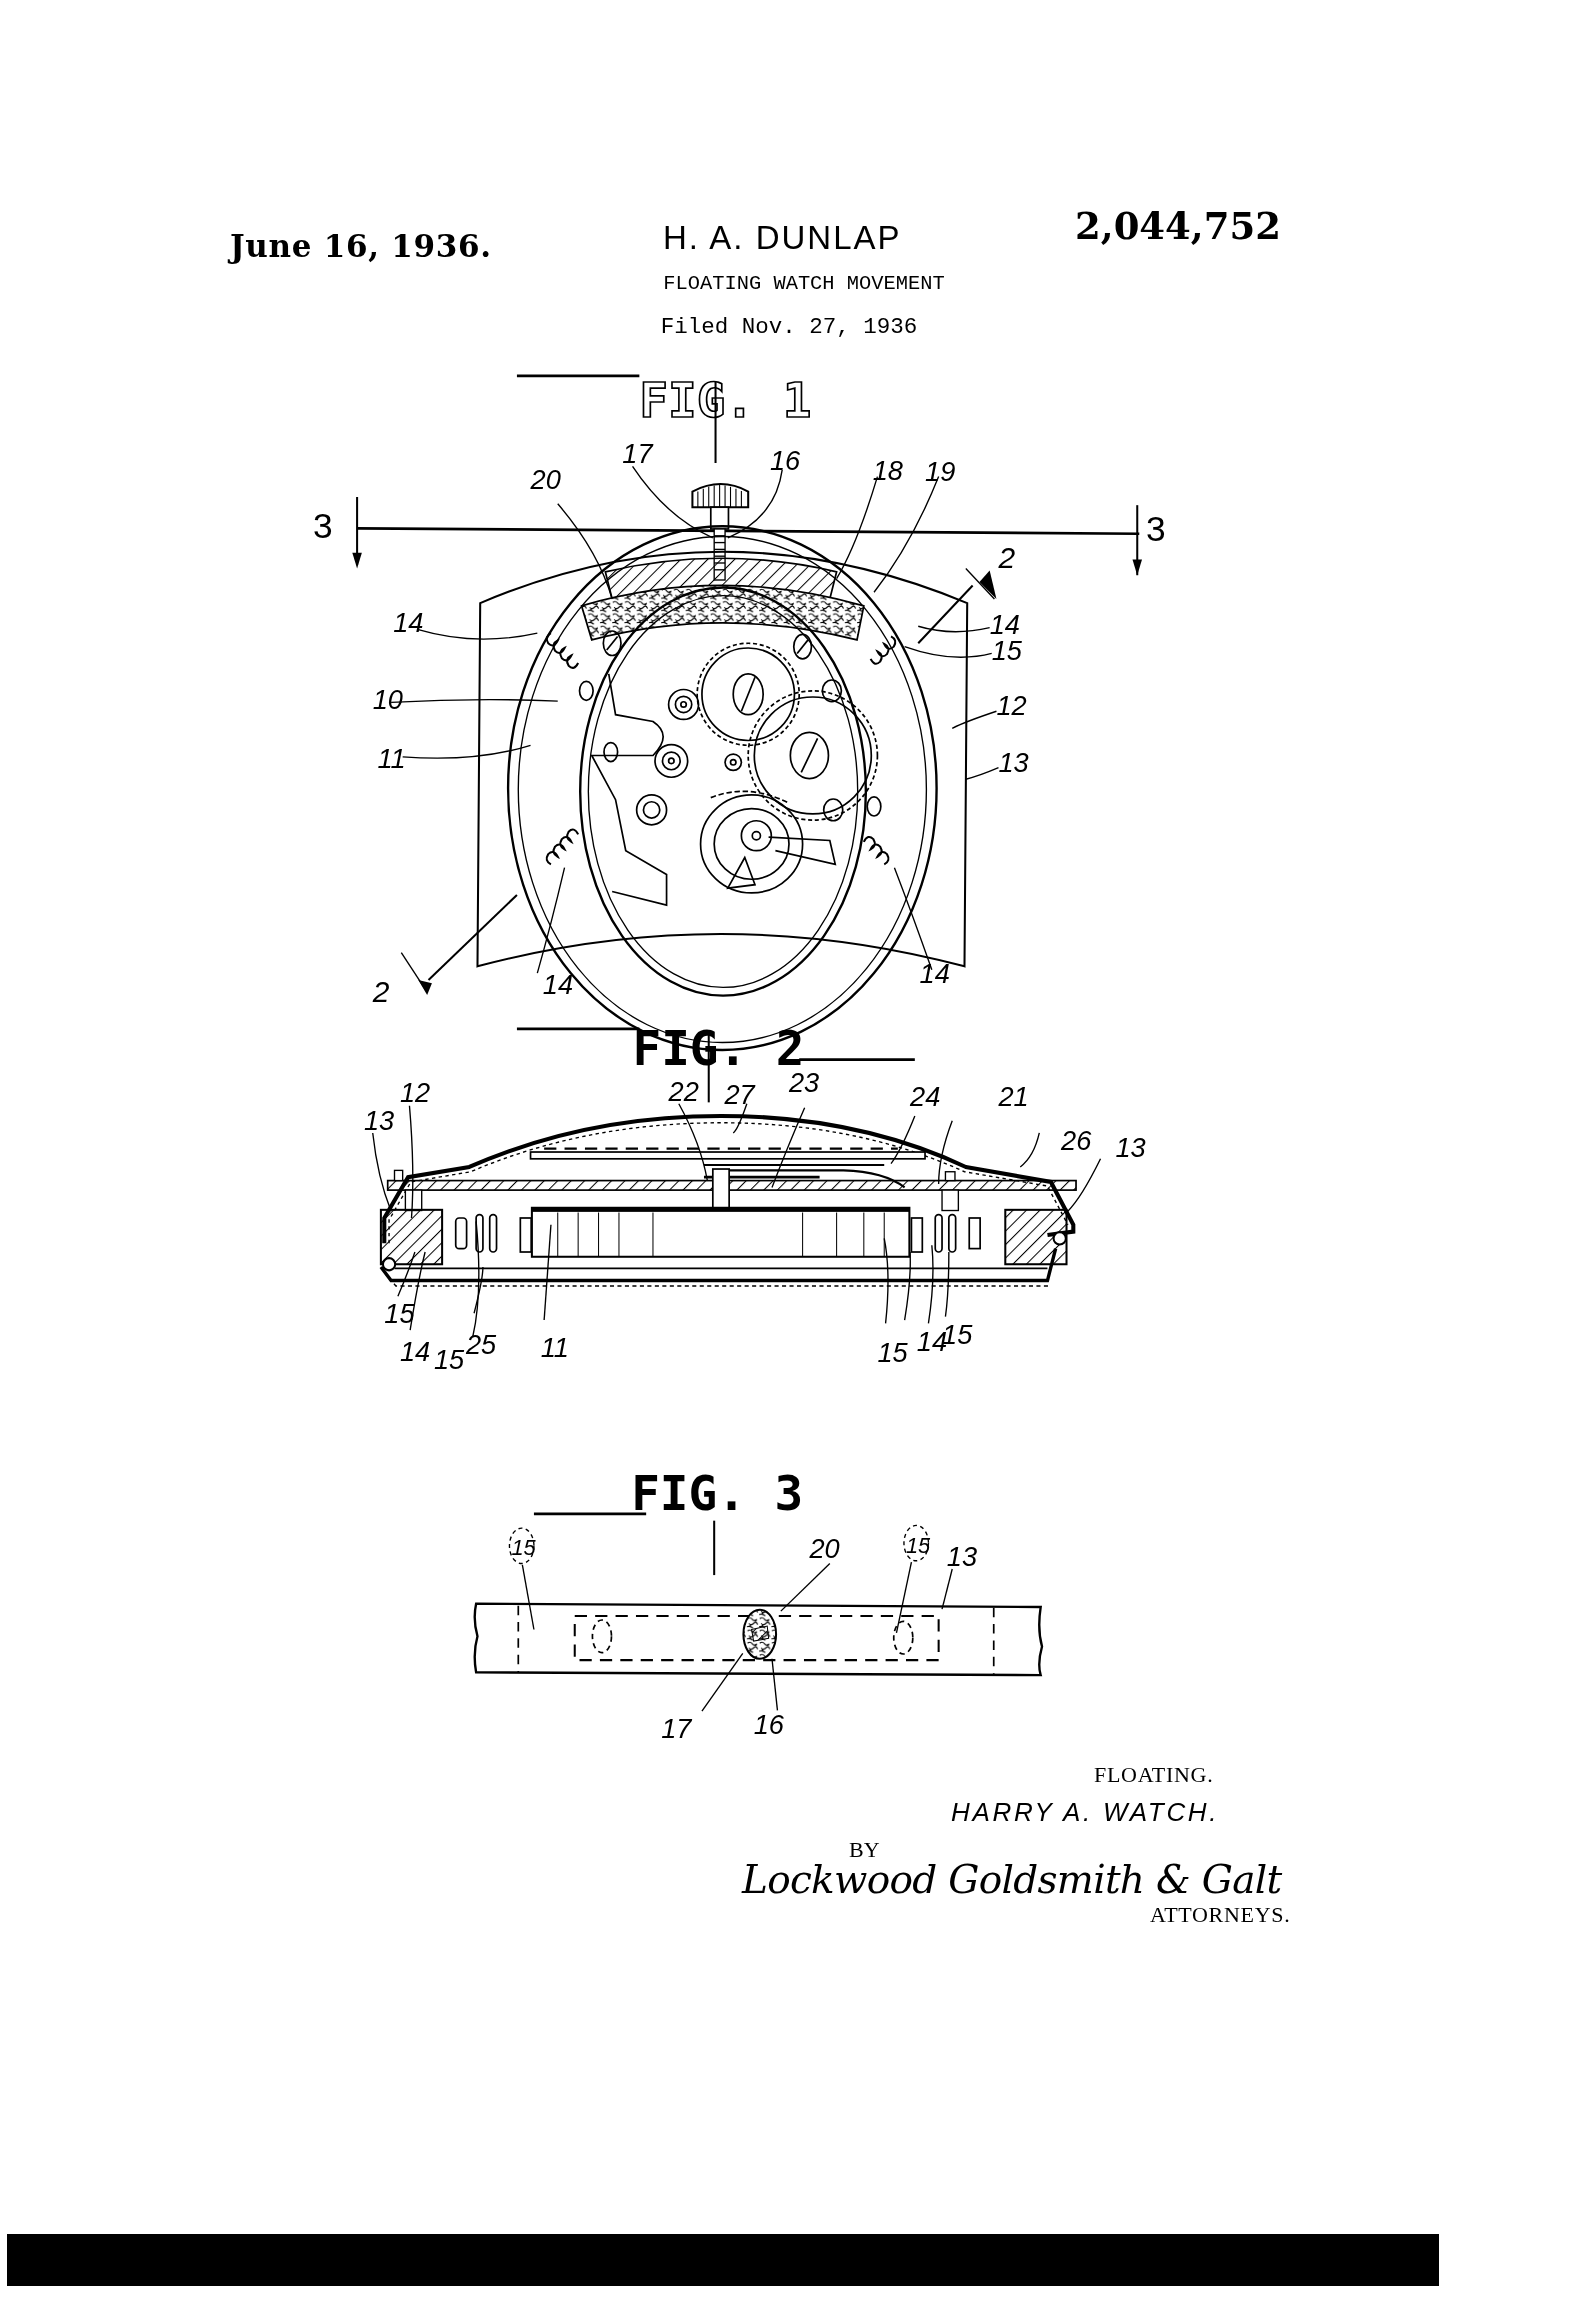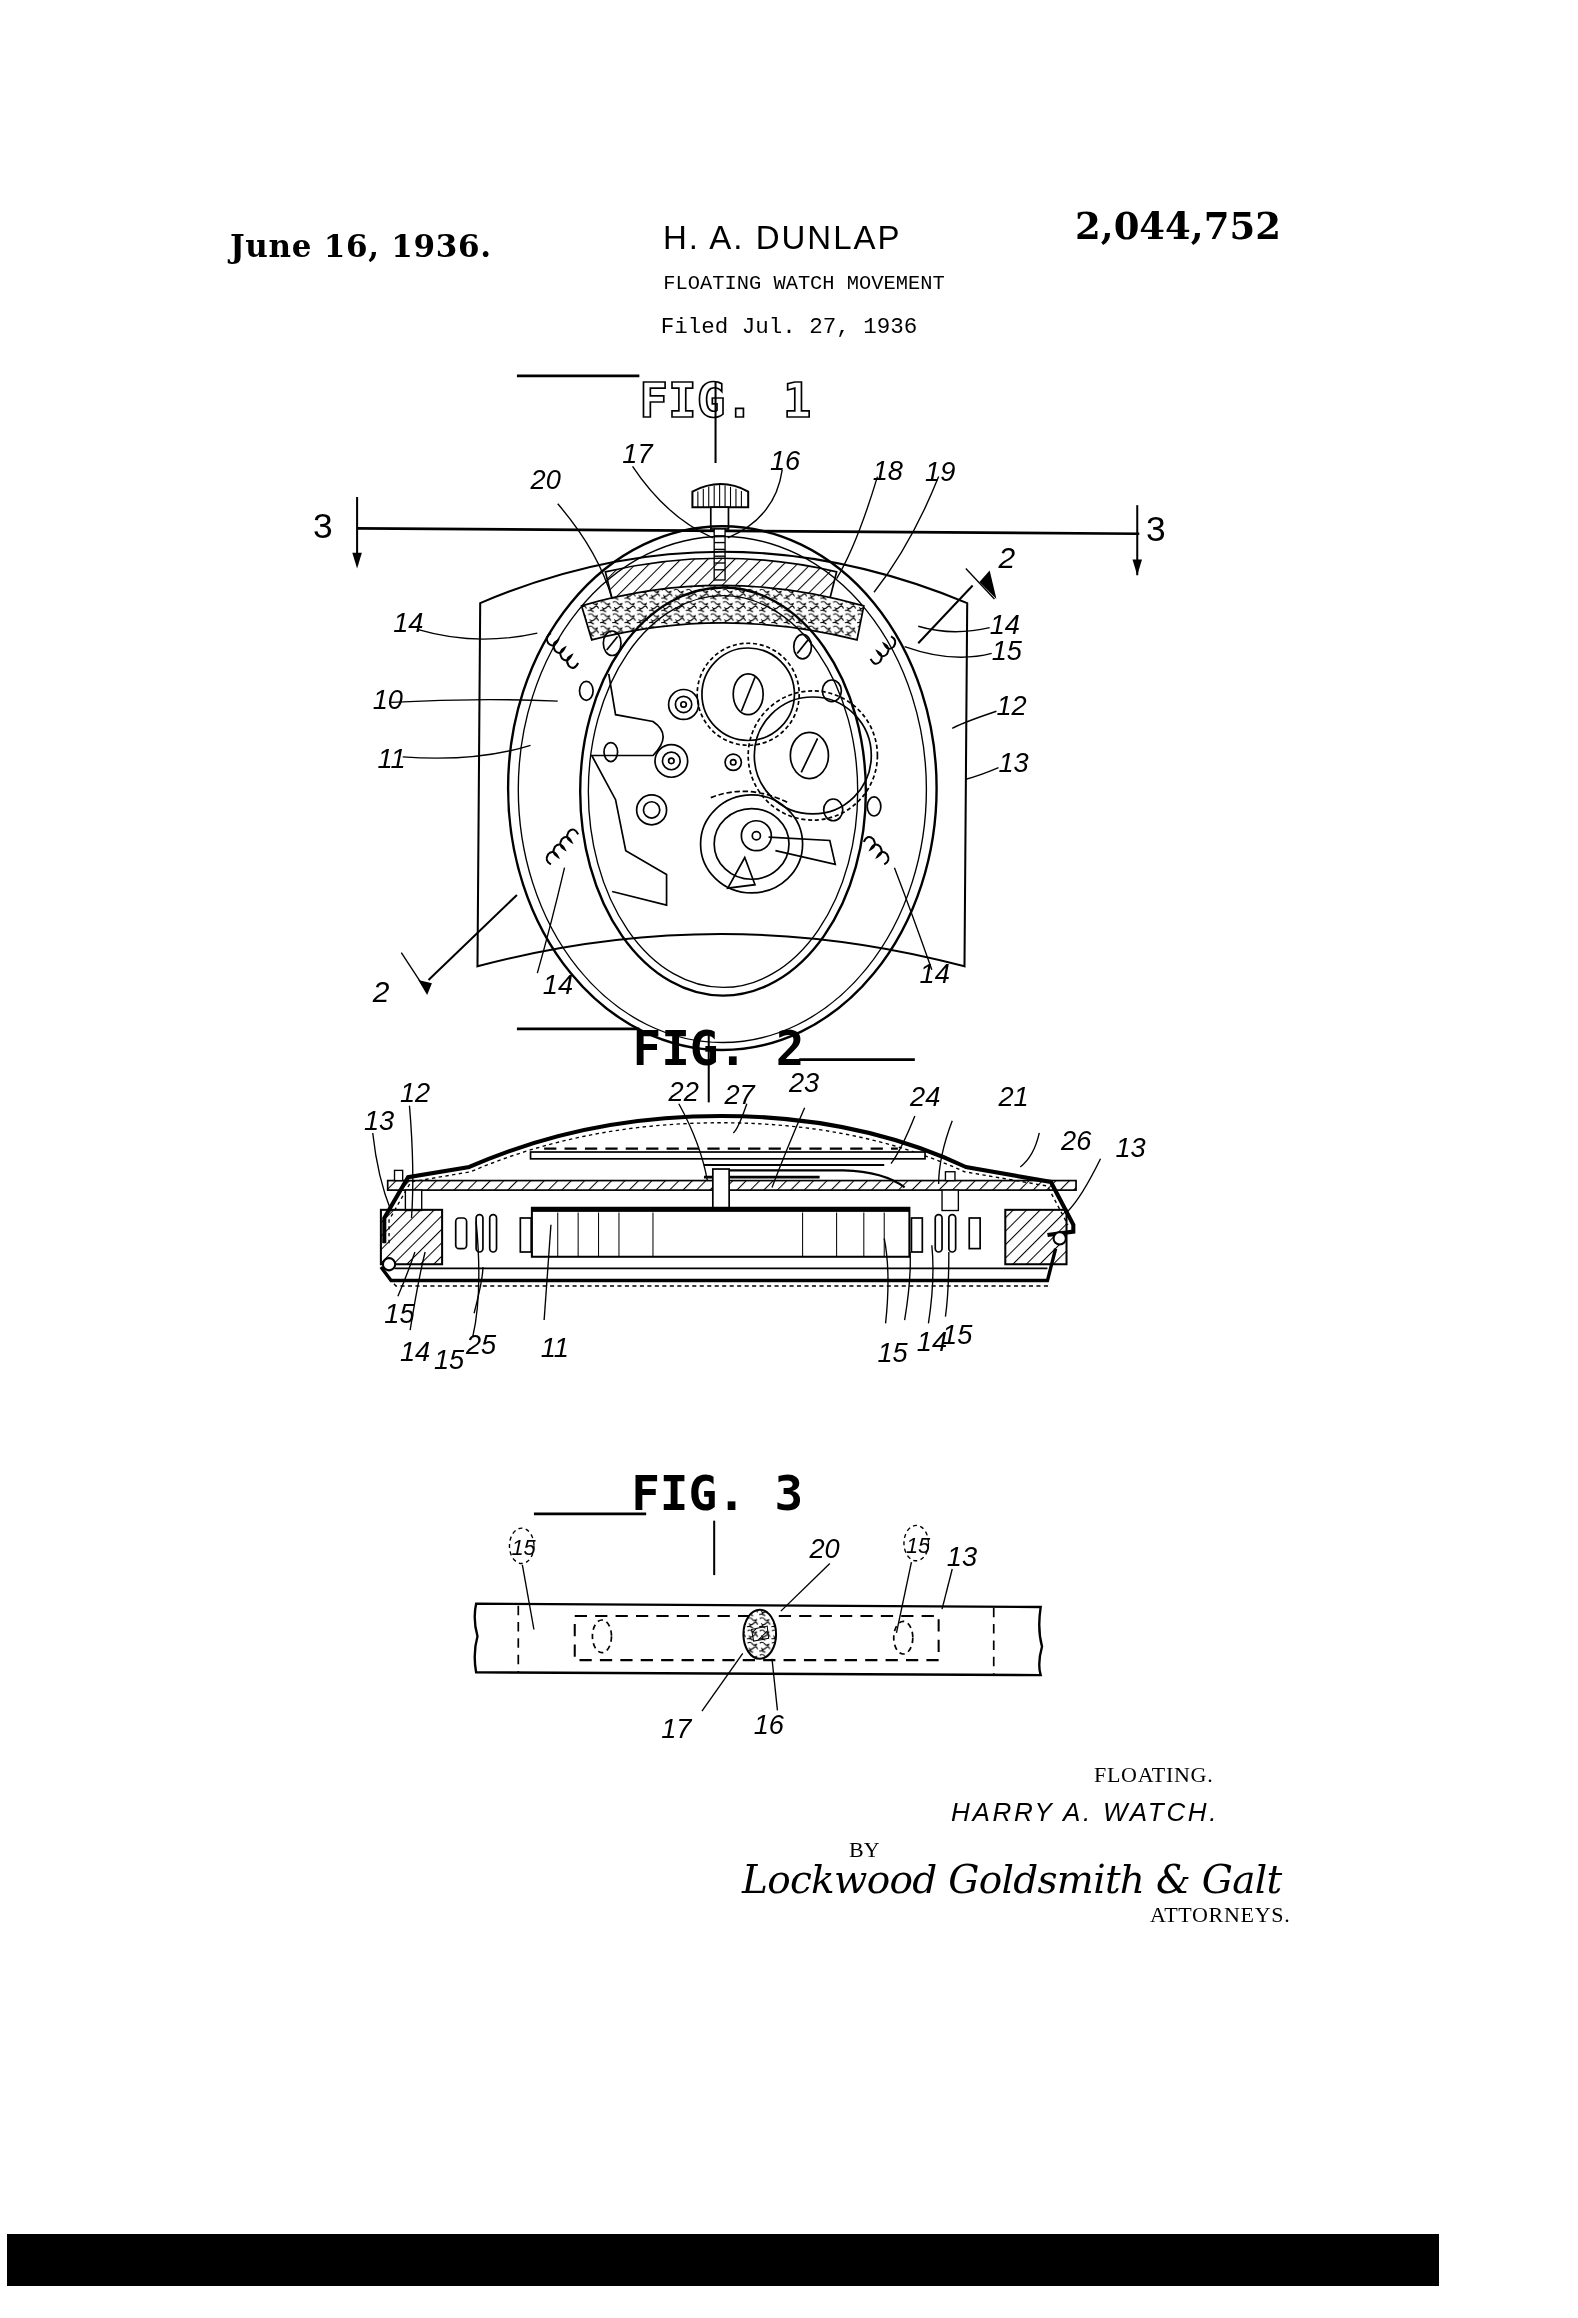--- a/index.html
+++ b/index.html
@@ -21,21 +21,21 @@
   svg { position: absolute; left: 0; top: 0; }
   .bar { left: 6.8px; top: 2234px; width: 1432px; height: 52px; background: #000; }
 </style>
 </head>
 <body>
 
 <div class="abs hdr-date">June 16, 1936.</div>
 <div class="abs hdr-inv">H. A. DUNLAP</div>
 <div class="abs hdr-num">2,044,752</div>
 <div class="abs hdr-title"><span>FLOATING WATCH MOVEMENT</span></div>
-<div class="abs hdr-filed"><span>Filed Jul. 27, 1936</span></div>
+<div class="abs hdr-filed"><span>Filed Nov. 27, 1936</span></div>
 
 <svg width="1578" height="2319" viewBox="0 0 2320 3408" xmlns="http://www.w3.org/2000/svg">
   <defs>
     <pattern id="hatch" patternUnits="userSpaceOnUse" width="14" height="14" patternTransform="rotate(45)">
       <line x1="0" y1="0" x2="0" y2="14" stroke="#000" stroke-width="3"></line>
     </pattern>
     <pattern id="cork" patternUnits="userSpaceOnUse" width="18" height="18">
       <rect width="18" height="18" fill="#fff"></rect>
       <path d="M1 3 q4 -3 7 1 t7 0 M3 10 q3 4 7 0 t6 2 M0 15 q5 -2 9 2" stroke="#000" stroke-width="1.6" fill="none"></path>
       <circle cx="13" cy="6" r="1.5" fill="#000"></circle>

